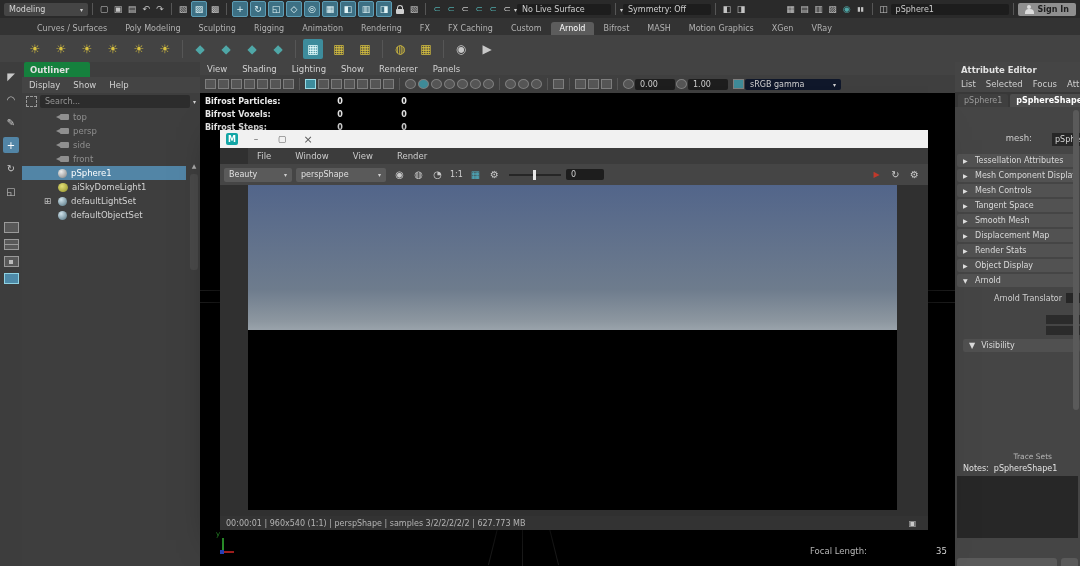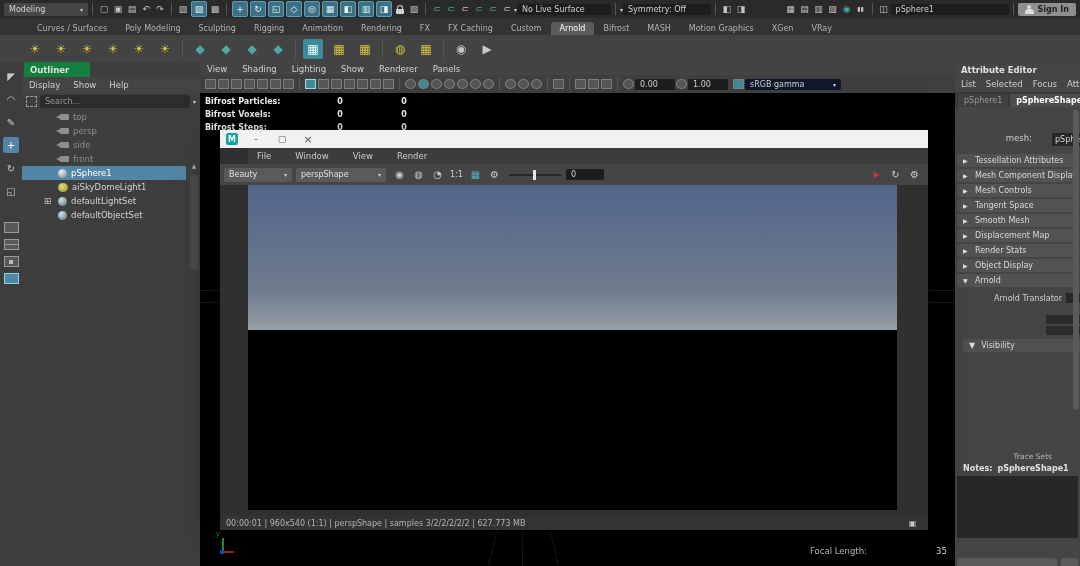--- a/index.html
+++ b/index.html
@@ -123,21 +123,21 @@
   .sec .arr{font-size:6px;color:#e0e0e0;width:6px;}
   .arncontent{height:44px;position:relative;}
   .translrow{display:flex;align-items:center;justify-content:flex-end;gap:4px;margin-top:6px;}
   .transllbl{font-size:8px;color:#cfcfcf;white-space:nowrap;}
   .stubfld{width:14px;height:10px;background:#262626;}
   .stub2{position:absolute;right:0;top:22px;width:34px;height:9px;background:#2b2b2b;}
   .stub3{position:absolute;right:0;top:33px;width:34px;height:9px;background:#2b2b2b;}
   .vissec{display:flex;align-items:center;background:#505050;border-radius:2px;height:13px;margin:2px 0 0 8px;
           padding-left:6px;gap:6px;font-size:8px;color:#dadada;}
   .tracesets{font-size:7.5px;color:#b5b5b5;text-align:right;padding-right:28px;margin-top:100px;white-space:nowrap;}
-  .notesrow{display:flex;gap:5px;font-size:8px;color:#e2e2e2;font-weight:bold;padding-left:8px;margin-top:3px;}
+  .notesrow{display:flex;gap:5px;font-size:8px;color:#e2e2e2;font-weight:normal;padding-left:8px;margin-top:3px;}
   .notesbox{margin:3px 2px 0 2px;height:62px;background:#272727;}
   .aebtn{position:absolute;bottom:-4px;height:12px;background:#5a5a5a;border-radius:3px;}
   .aescroll{position:absolute;right:1px;top:48px;width:6px;height:300px;background:#5a5a5a;border-radius:3px;}
   .small-caret{font-size:6px;color:#cfcfcf;}
 </style>
 </head>
 <body>
 
 <div class="stage">
 

